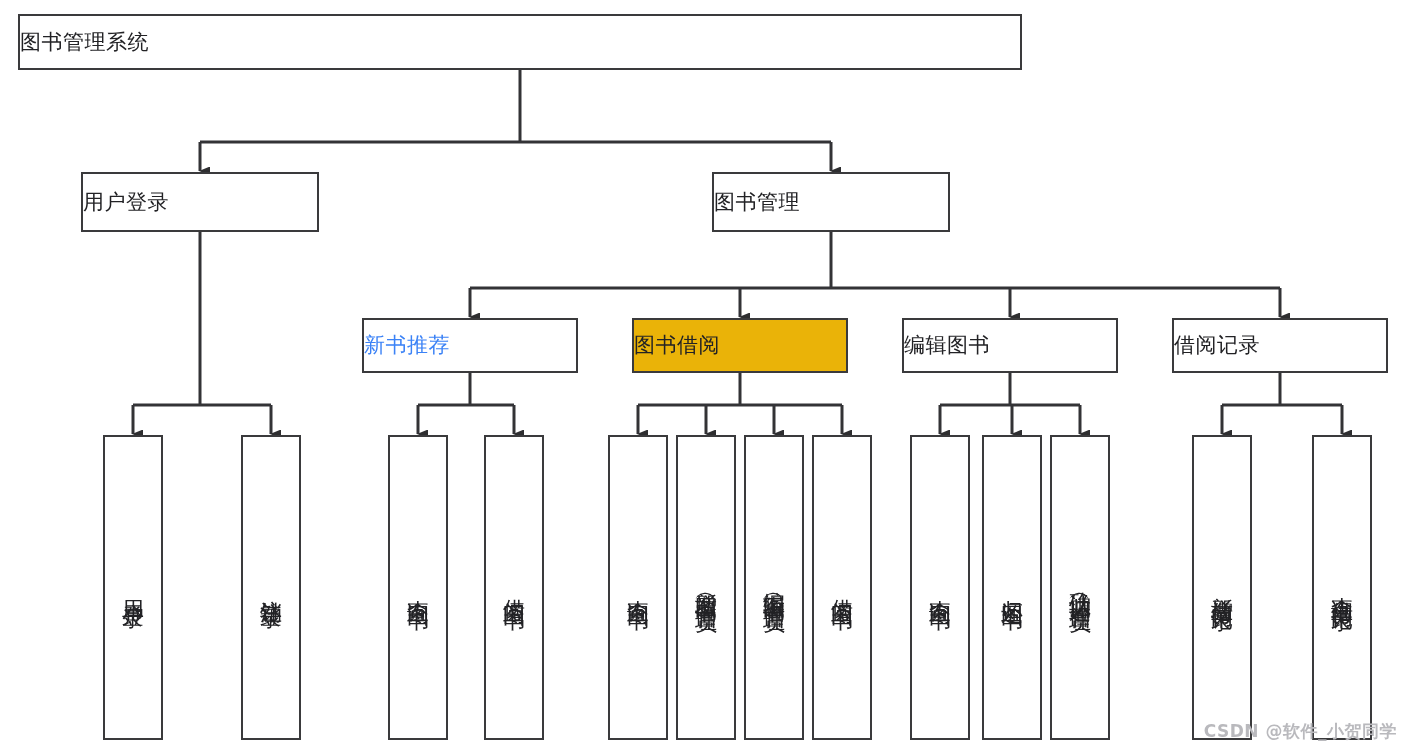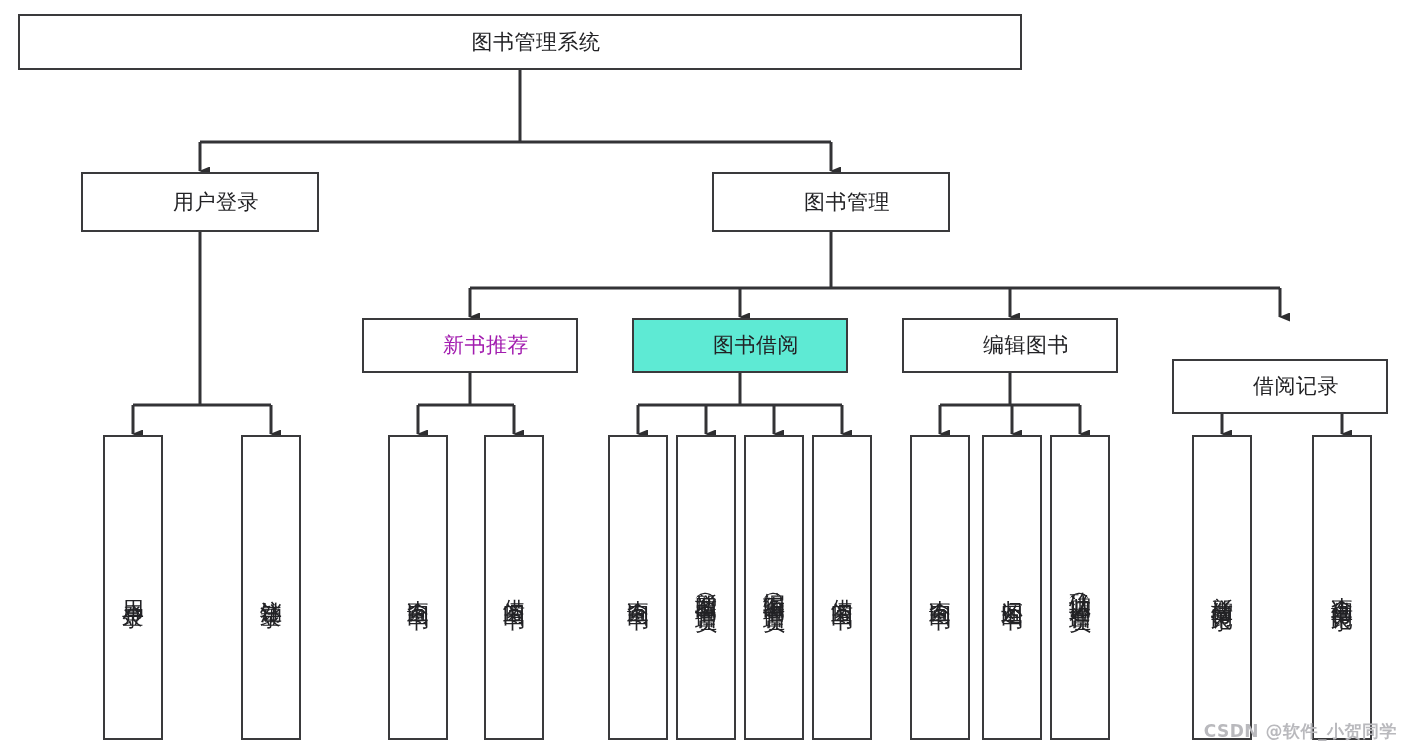--- a/index.html
+++ b/index.html
@@ -25,24 +25,22 @@
     height: 747px;
     pointer-events: none;
   }
   .node {
     position: absolute;
     box-sizing: border-box;
     background: #ffffff;
     border: 2.5px solid #3a3a3c;
     display: flex;
     align-items: center;
-    justify-content: center;
     color: #1c1c1e;
     z-index: 2;
-    padding-left: 32px;
   }
   .node .label {
     font-size: 21px;
     line-height: 1.06;
     letter-spacing: 0.5px;
     color: #222225;
     text-align: center;
     white-space: nowrap;
   }
   
@@ -129,29 +127,29 @@
       <div class="node horiz" id="node-root" style="left: 18px; top: 14px; width: 1004px; height: 56px; border-color: rgb(58, 58, 60); background: rgb(255, 255, 255);">
         <span class="label" style="color: rgb(34, 34, 37);">图书管理系统</span>
       </div>
       <div class="node horiz" id="node-user-login" style="left: 81px; top: 172px; width: 238px; height: 60px; border-color: rgb(58, 58, 60); background: rgb(255, 255, 255);">
         <span class="label" style="color: rgb(34, 34, 37);">用户登录</span>
       </div>
       <div class="node horiz" id="node-book-manage" style="left: 712px; top: 172px; width: 238px; height: 60px; border-color: rgb(58, 58, 60); background: rgb(255, 255, 255);">
         <span class="label" style="color: rgb(34, 34, 37);">图书管理</span>
       </div>
       <div class="node horiz" id="node-new-book-rec" style="left: 362px; top: 318px; width: 216px; height: 55px; border-color: rgb(58, 58, 60); background: rgb(255, 255, 255);">
-        <span class="label" style="color: #a21caf;">新书推荐</span>
+        <span class="label" style="color: #3b82f6;">新书推荐</span>
       </div>
-      <div class="node horiz" id="node-book-borrow" style="left: 632px; top: 318px; width: 216px; height: 55px; border-color: rgb(58, 58, 60); background: #5eead4;">
+      <div class="node horiz" id="node-book-borrow" style="left: 632px; top: 318px; width: 216px; height: 55px; border-color: rgb(58, 58, 60); background: #eab308;">
         <span class="label" style="color: rgb(34, 34, 37);">图书借阅</span>
       </div>
       <div class="node horiz" id="node-current-borrow" style="left: 902px; top: 318px; width: 216px; height: 55px; border-color: rgb(58, 58, 60); background: rgb(255, 255, 255);">
         <span class="label" style="color: rgb(34, 34, 37);">编辑图书</span>
       </div>
-      <div class="node horiz" id="node-borrow-record" style="left: 1172px; top: 318px; width: 216px; height: 55px; border-color: rgb(58, 58, 60); background: rgb(255, 255, 255); margin-top: 41px;">
+      <div class="node horiz" id="node-borrow-record" style="left: 1172px; top: 318px; width: 216px; height: 55px; border-color: rgb(58, 58, 60); background: rgb(255, 255, 255);">
         <span class="label" style="color: rgb(34, 34, 37);">借阅记录</span>
       </div>
       <div class="node vert" id="node-leaf-user-login" style="left: 103px; top: 435px; width: 60px; height: 305px; border-color: rgb(58, 58, 60); background: rgb(255, 255, 255);">
         <span class="label" style="color: rgb(34, 34, 37);">用户登录</span>
       </div>
       <div class="node vert" id="node-leaf-user-logout" style="left: 241px; top: 435px; width: 60px; height: 305px; border-color: rgb(58, 58, 60); background: rgb(255, 255, 255);">
         <span class="label" style="color: rgb(34, 34, 37);">注销登录</span>
       </div>
       <div class="node vert" id="node-leaf-query-book-1" style="left: 388px; top: 435px; width: 60px; height: 305px; border-color: rgb(58, 58, 60); background: rgb(255, 255, 255);">
         <span class="label" style="color: rgb(34, 34, 37);">查询图书</span>

